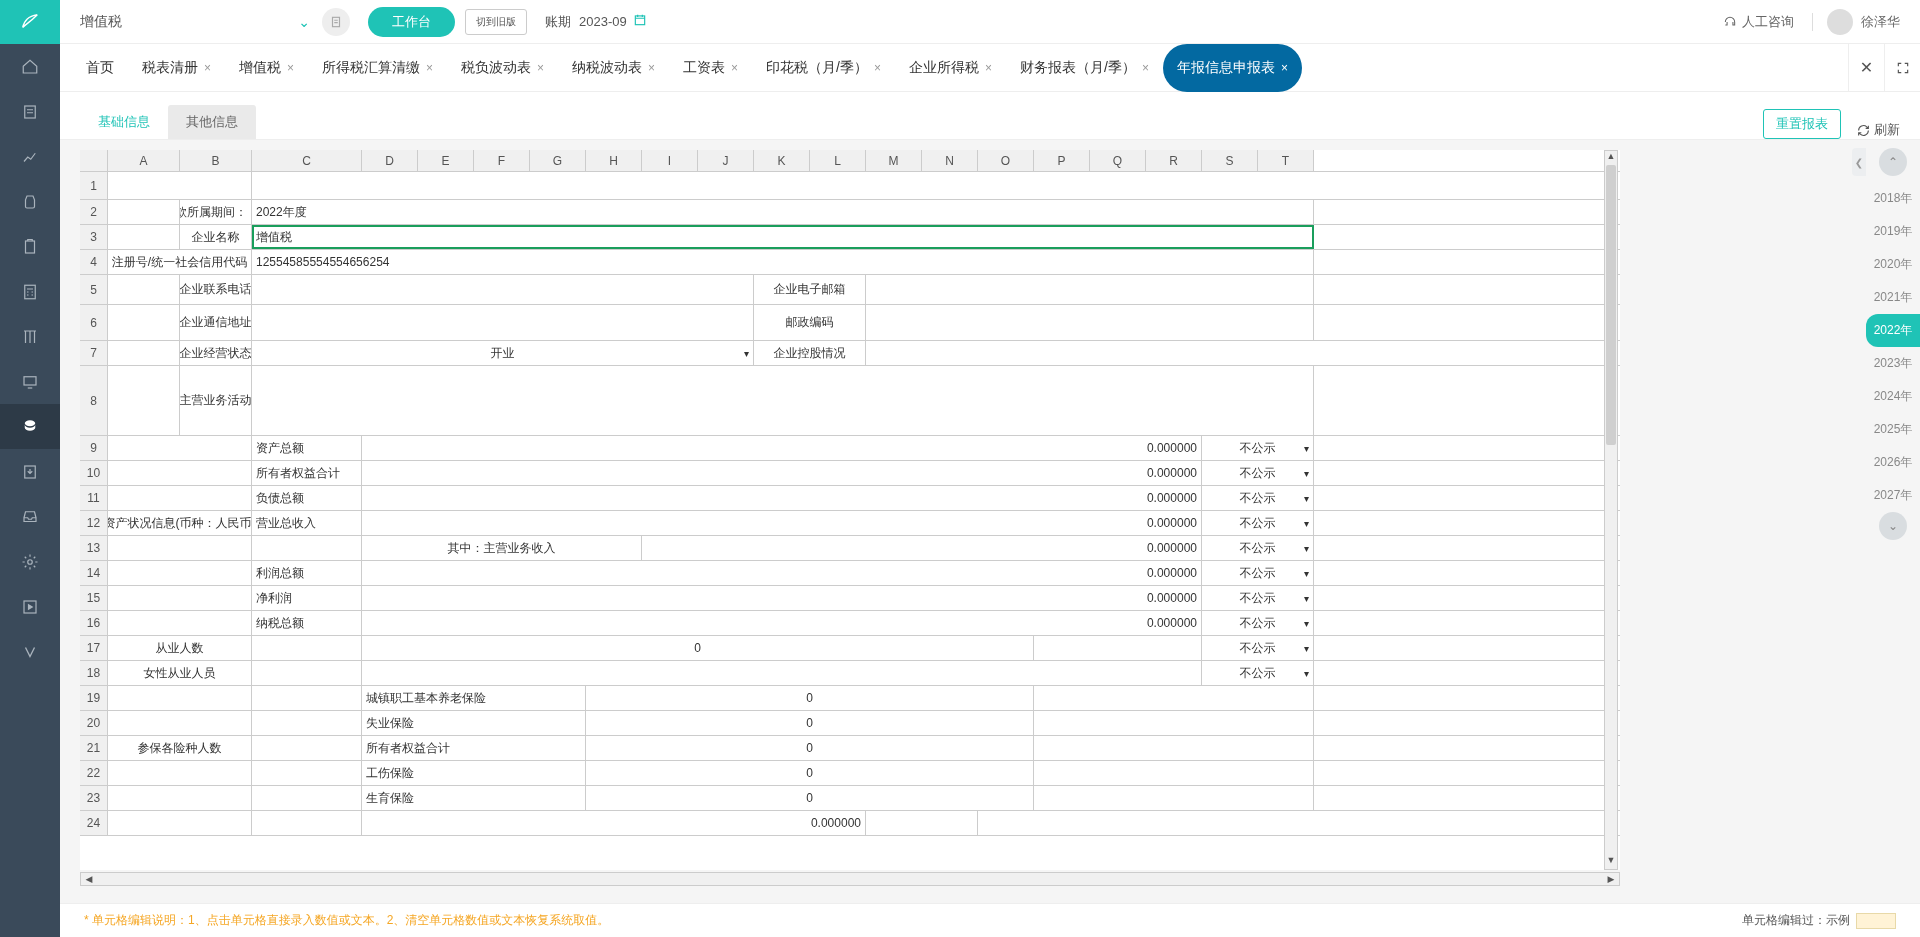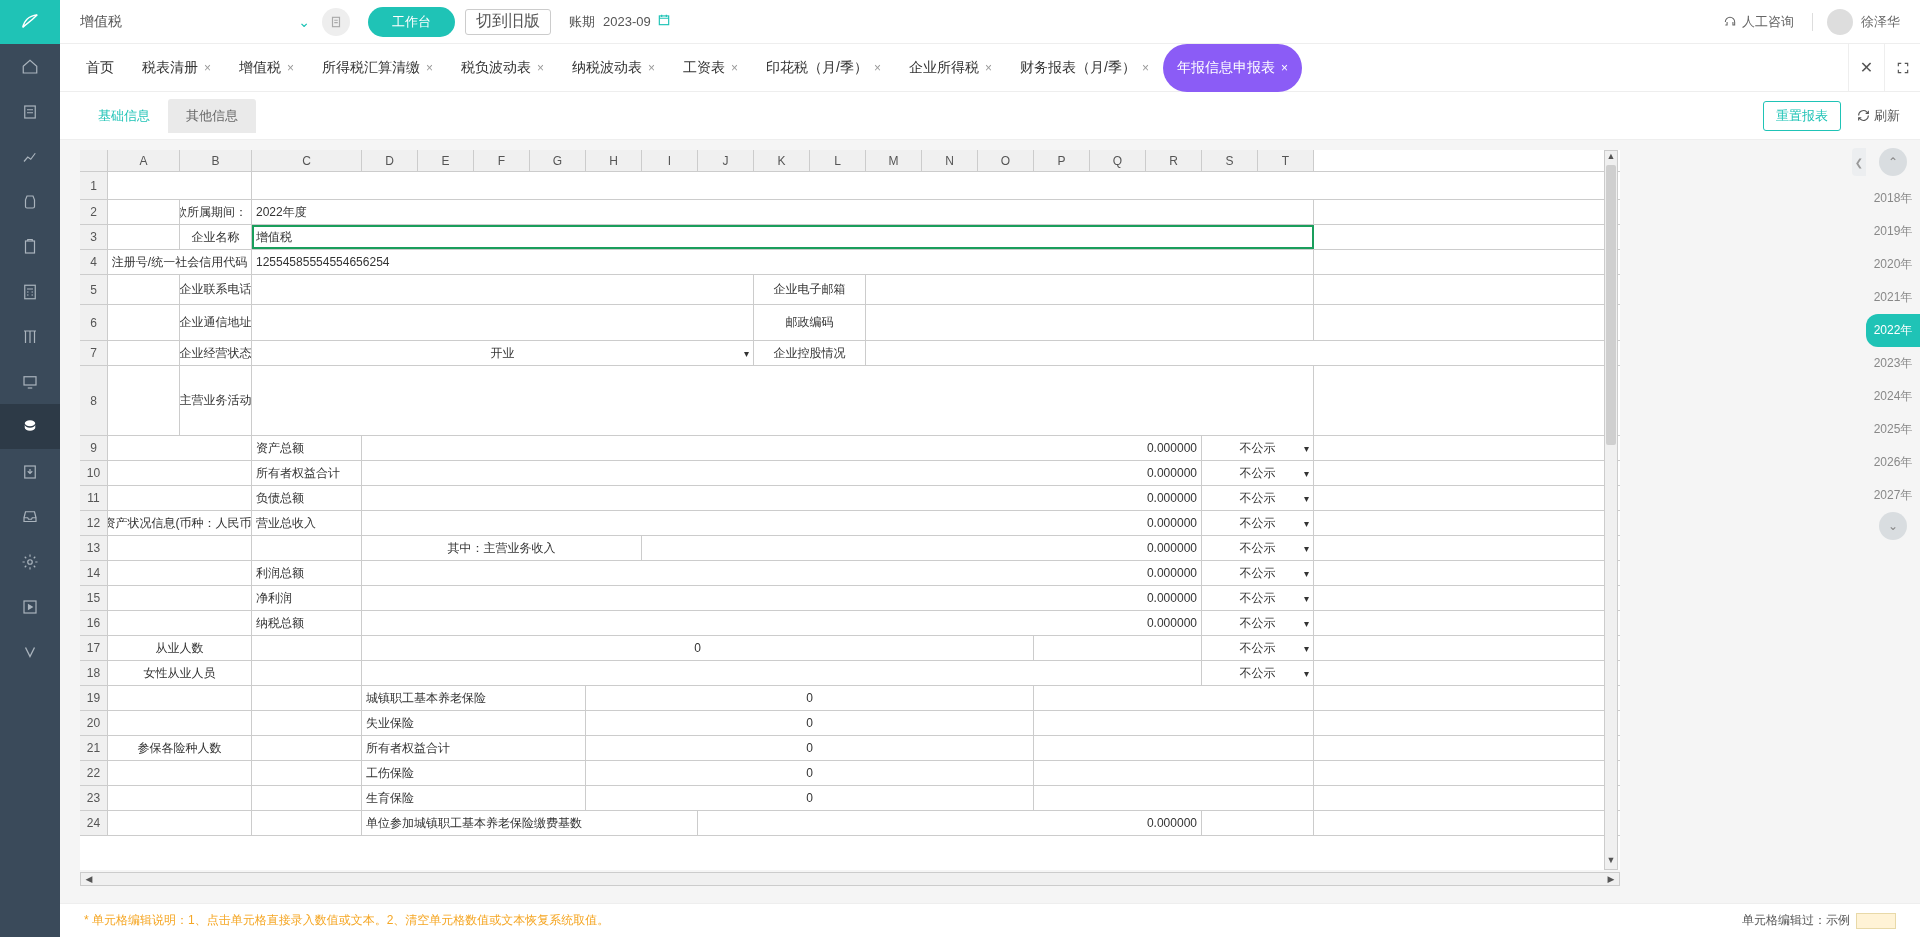--- a/index.html
+++ b/index.html
@@ -11,42 +11,42 @@
 .sidebar .nav-icon { width:60px; height:45px; display:flex; align-items:center; justify-content:center; color:#aab4bd; cursor:pointer; }
 .sidebar .nav-icon.active { background:#2d3a47; color:#fff; }
 .sidebar .nav-icon svg { width:18px; height:18px; }
 
 
 .header { position:absolute; left:60px; top:0; right:0; height:44px; background:#fff; display:flex; align-items:center; padding:0 20px; border-bottom:1px solid #eee; }
 .header .company-select { display:flex; align-items:center; color:#555; font-size:14px; min-width:230px; cursor:pointer; }
 .header .company-select .chev { margin-left:auto; color:#1fc3b6; }
 .header .round-btn { width:28px; height:28px; border-radius:50%; background:#eee; margin-left:12px; display:flex; align-items:center; justify-content:center; color:#aaa; }
 .header .pill { margin-left:18px; height:30px; border-radius:15px; background:#1fc3b6; color:#fff; padding:0 24px; display:flex; align-items:center; font-size:13px; cursor:pointer; }
-.header .switch-old { margin-left:10px; height:26px; border:1px solid #ccc; padding:0 10px; display:flex; align-items:center; font-size:16px; color:#555; border-radius:3px; cursor:pointer; }
+.header .switch-old { margin-left:10px; height:26px; border:1px solid #ccc; padding:0 10px; display:flex; align-items:center; font-size:10px; color:#555; border-radius:3px; cursor:pointer; }
 .header .period-label { margin-left:18px; font-size:13px; color:#555; }
 .header .period-val { margin-left:8px; font-size:13px; color:#555; }
 .header .cal-icon { margin-left:6px; color:#1fc3b6; }
 .header .spacer { flex:1; }
 .header .consult { display:flex; align-items:center; color:#666; font-size:13px; margin-right:18px; cursor:pointer; }
 .header .consult svg { margin-right:5px; }
 .header .vline { width:1px; height:18px; background:#ddd; margin-right:14px; }
 .header .avatar { width:26px; height:26px; border-radius:50%; background:#ddd; margin-right:8px; }
 .header .username { color:#666; font-size:13px; }
 
 
 .tabstrip { position:absolute; left:60px; top:44px; right:0; height:48px; background:#fff; display:flex; align-items:center; padding-left:12px; border-bottom:1px solid #eee; }
 .tabstrip .tab { padding:0 14px; height:48px; display:flex; align-items:center; font-size:14px; color:#333; cursor:pointer; white-space:nowrap; }
 .tabstrip .tab .close { margin-left:6px; color:#999; font-size:12px; }
-.tabstrip .tab.active { background:#8b5cf6; color:#fff;border-radius:24px; }
+.tabstrip .tab.active { background:#0369a1; color:#fff;border-radius:24px; }
 .tabstrip .tab.active .close { color:#fff; }
 .tabstrip .tab-spacer { flex:1; }
 .tabstrip .tab-action { width:36px; height:48px; display:flex; align-items:center; justify-content:center; color:#555; cursor:pointer; border-left:1px solid #eee; }
 
 
-.subrow { position:absolute; left:60px; top:92px; right:0; height:48px; background:#fff; display:flex; align-items:center; padding:0 20px; border-bottom:1px solid #eee; }
+.subrow { position:absolute; left:60px; top:92px; right:0; height:48px; background:#fff; display:flex; align-items:flex-end; padding:0 20px; border-bottom:1px solid #eee; }
 .subrow .subtab { padding:0 18px; height:34px; display:flex; align-items:center; font-size:13px; cursor:pointer; border-top-left-radius:3px; border-top-right-radius:3px; }
 .subrow .subtab.active { color:#1fc3b6; background:#fff; }
 .subrow .subtab.inactive { background:#eaeaea; color:#666; }
 .subrow .sub-spacer { flex:1; }
 .subrow .reset-btn { border:1px solid #1fc3b6; color:#1fc3b6; padding:5px 12px; border-radius:3px; font-size:13px; cursor:pointer; margin-right:16px; }
 .subrow .refresh-btn { display:flex; align-items:center; color:#555; font-size:13px; cursor:pointer; }
 .subrow .refresh-btn svg { margin-right:4px; }
 
 
 .sheet-wrap { position:absolute; left:80px; top:150px; width:1540px; height:720px; background:#fff; }
@@ -467,21 +467,20 @@
       <div class="cell center" style="width:144px"></div>
       <div class="cell " style="width:110px"></div>
       <div class="cell " style="width:224px">生育保险</div>
       <div class="cell center" style="width:448px">0</div>
       <div class="cell " style="width:280px"></div>
     </div>
     <div class="row" style="height:25px">
       <div class="rh">24</div>
       <div class="cell " style="width:144px"></div>
       <div class="cell " style="width:110px"></div>
-      <div class="cell " style="width:336px">单位参加城镇职工基本养老保险缴费基数</div>
       <div class="cell right" style="width:504px">0.000000</div>
       <div class="cell " style="width:112px"></div>
     </div>
   </div>
 <div class="vscroll">
   <div class="track">
       <div class="uarrow">▲</div>
       <div class="thumb"></div>
       <div class="darrow">▼</div>
     </div>

